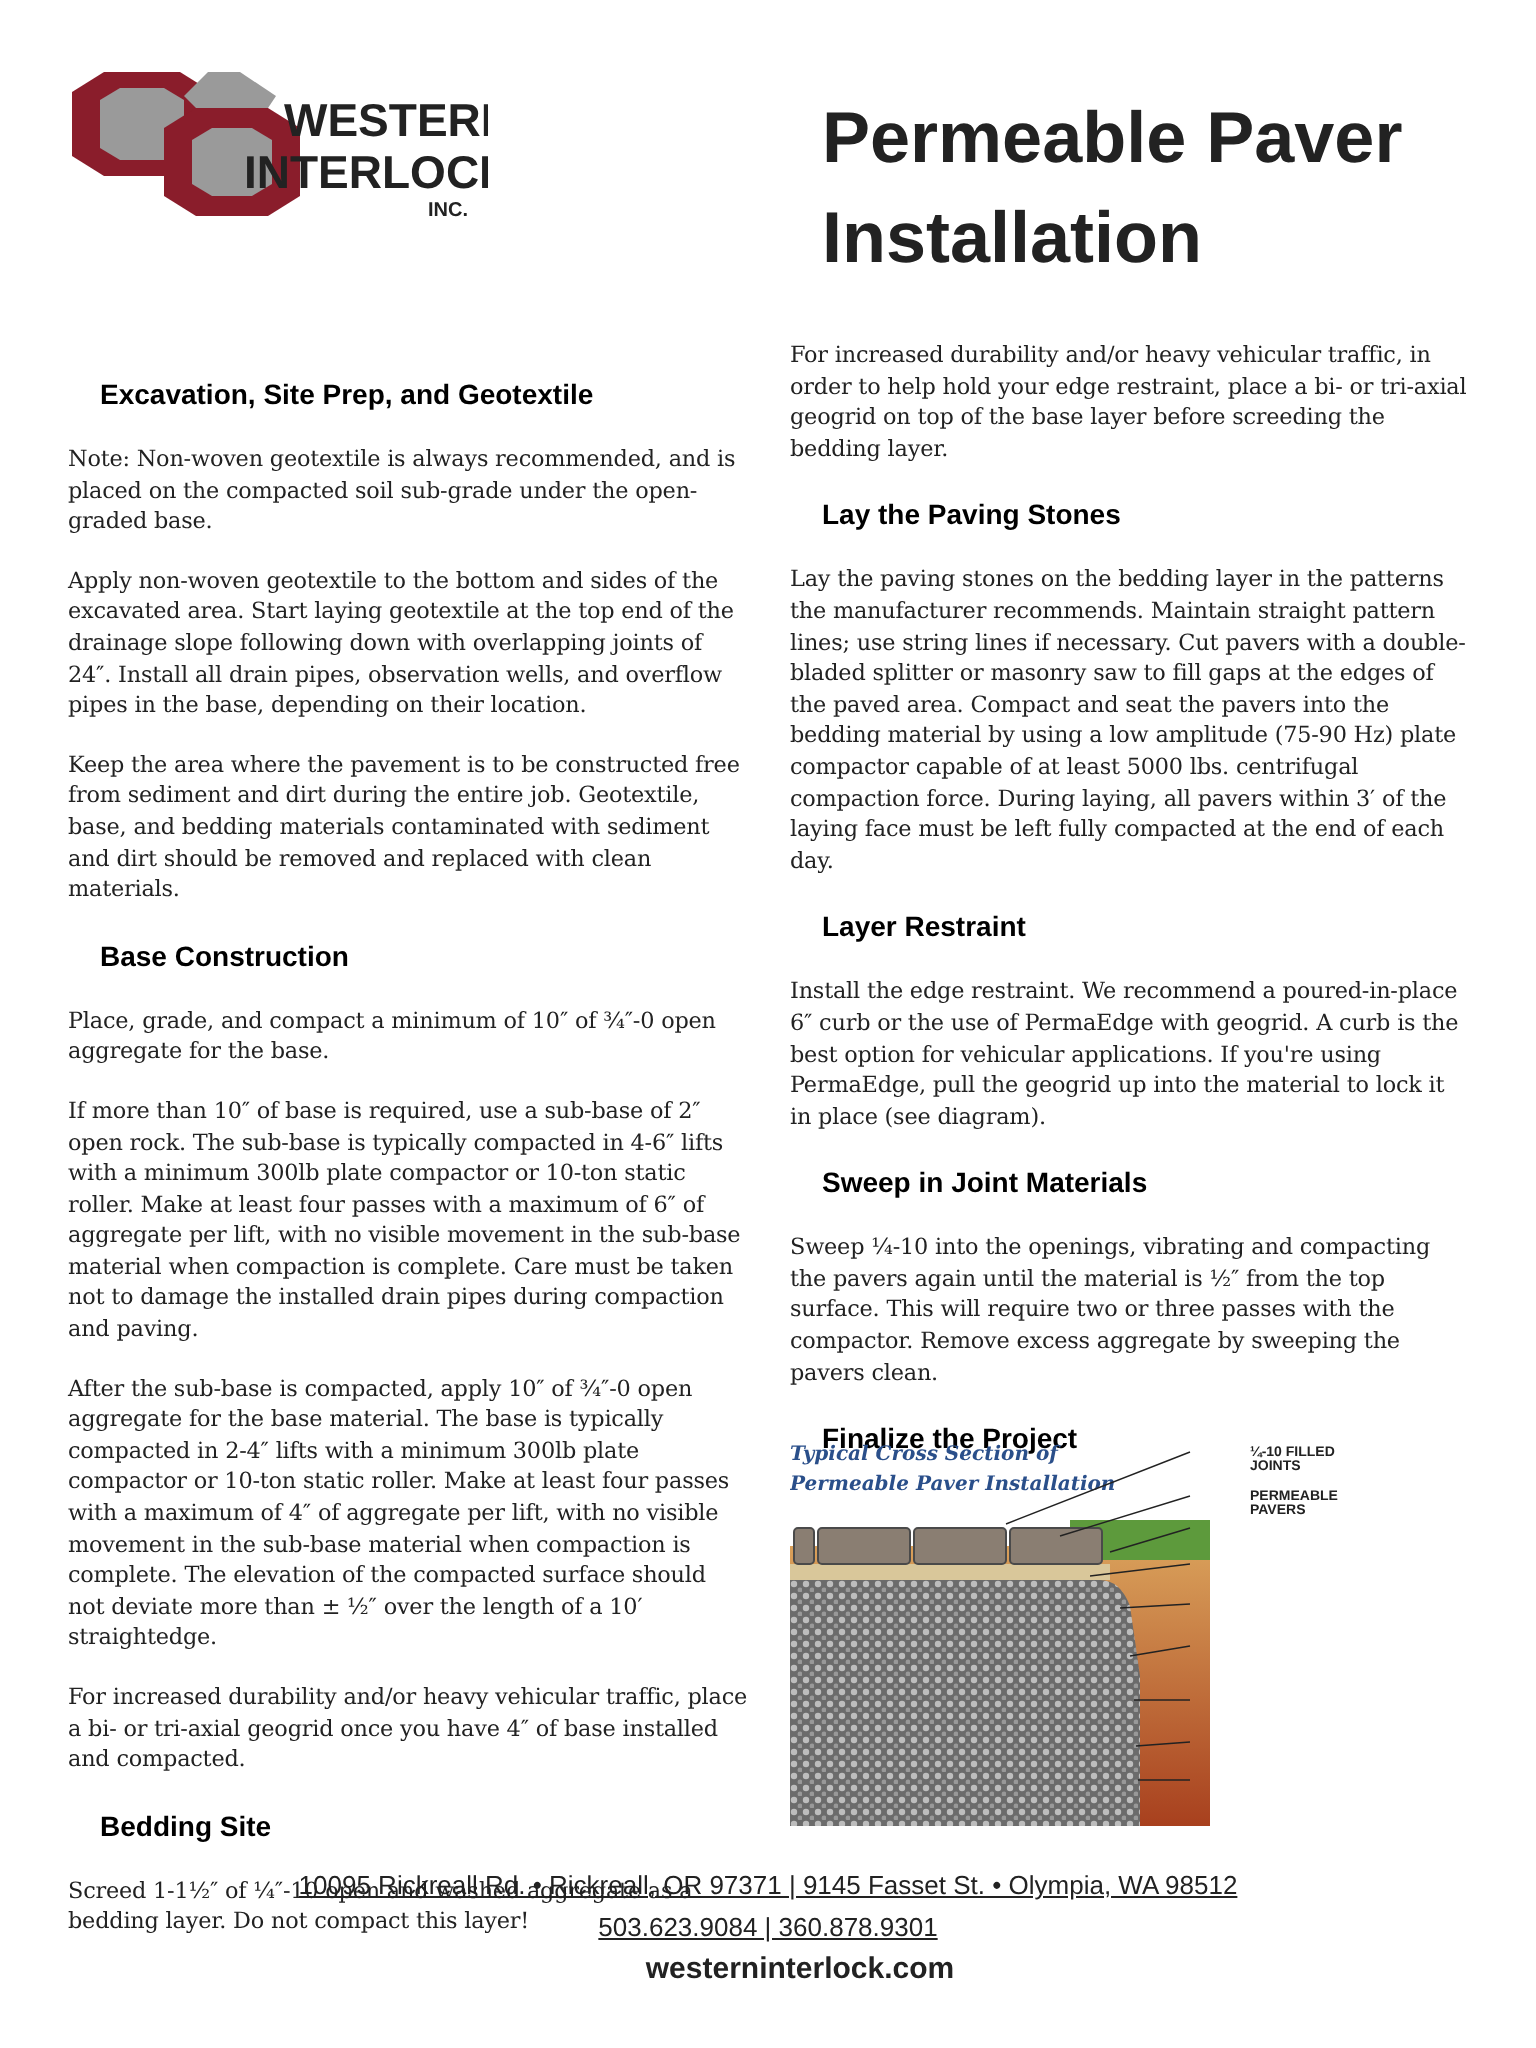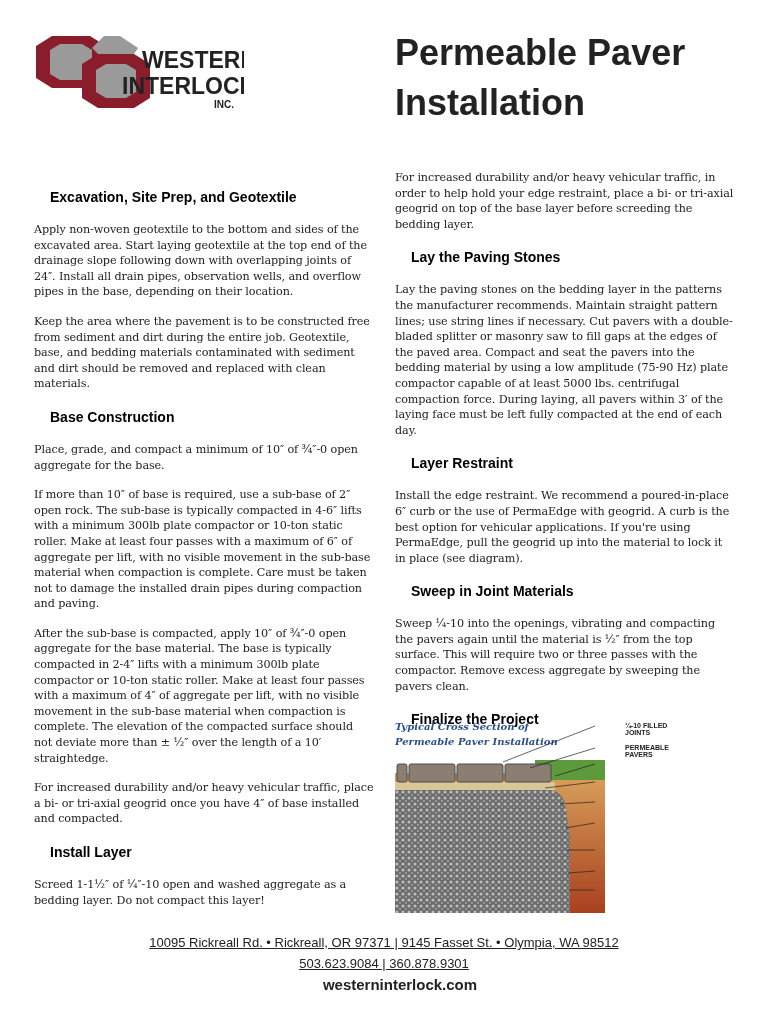--- a/index.html
+++ b/index.html
@@ -1,18 +1,18 @@
 <!DOCTYPE html>
 <html><head>
 <meta charset="utf-8">
 <style>
   html, body { margin:0; padding:0; }
   body { width:768px; height:1024px; background:#fff; position:relative; overflow:hidden; font-family:"DejaVu Serif", serif; color:#1a1a1a; }
   .logo { position:absolute; left:34px; top:34px; width:210px; height:84px; }
-  .title { position:absolute; left:395px; top:28px; font-family:"Liberation Sans", sans-serif; font-weight:700; font-size:36px; line-height:50px; color:#222; margin:0; }
+  .title { position:absolute; left:395px; top:28px; font-family:"Liberation Sans", sans-serif; font-weight:700; font-size:36px; line-height:50px; color:#222; margin:16px; }
   .col { position:absolute; top:172px; width:340px; }
   .col.left { left:34px; }
   .col.right { left:395px; width:340px; top:170px; }
   h2 { font-family:"Liberation Sans", sans-serif; font-weight:700; font-size:14px; margin:16px; line-height:18px; color:#000000; }
   p { font-size:11.2px; line-height:15.6px; margin:0 0 14px 0; color:#222; letter-spacing:-0.1px; }
   .diagram { position:absolute; left:395px; top:718px; width:290px; height:195px; }
   .footer { position:absolute; left:0; top:932px; width:768px; text-align:center; font-family:"Liberation Sans", sans-serif; color:#222; }
   .footer .line { font-size:13px; line-height:21px;text-decoration:underline; }
   .footer .web { font-weight:700; font-size:15px; line-height:22px;margin-left:32px; }
 </style>
@@ -32,28 +32,29 @@
   </svg>
 </div>
 
 <h1 class="title">
   <span>Permeable Paver</span><br>
   <span>Installation</span>
 </h1>
 
 <div class="col left">
   <h2>Excavation, Site Prep, and Geotextile</h2>
+  <p>Note: Non-woven geotextile is always recommended, and is placed on the compacted soil sub-grade under the open-graded base.</p>
   <p>Apply non-woven geotextile to the bottom and sides of the excavated area. Start laying geotextile at the top end of the drainage slope following down with overlapping joints of 24″. Install all drain pipes, observation wells, and overflow pipes in the base, depending on their location.</p>
   <p>Keep the area where the pavement is to be constructed free from sediment and dirt during the entire job. Geotextile, base, and bedding materials contaminated with sediment and dirt should be removed and replaced with clean materials.</p>
   <h2>Base Construction</h2>
   <p>Place, grade, and compact a minimum of 10″ of ¾″-0 open aggregate for the base.</p>
   <p>If more than 10″ of base is required, use a sub-base of 2″ open rock. The sub-base is typically compacted in 4-6″ lifts with a minimum 300lb plate compactor or 10-ton static roller. Make at least four passes with a maximum of 6″ of aggregate per lift, with no visible movement in the sub-base material when compaction is complete. Care must be taken not to damage the installed drain pipes during compaction and paving.</p>
   <p>After the sub-base is compacted, apply 10″ of ¾″-0 open aggregate for the base material. The base is typically compacted in 2-4″ lifts with a minimum 300lb plate compactor or 10-ton static roller. Make at least four passes with a maximum of 4″ of aggregate per lift, with no visible movement in the sub-base material when compaction is complete. The elevation of the compacted surface should not deviate more than ± ½″ over the length of a 10′ straightedge.</p>
   <p>For increased durability and/or heavy vehicular traffic, place a bi- or tri-axial geogrid once you have 4″ of base installed and compacted.</p>
-  <h2>Install Layer</h2>
+  <h2>Bedding Site</h2>
   <p>Screed 1-1½″ of ¼″-10 open and washed aggregate as a bedding layer. Do not compact this layer!</p>
 </div>
 
 <div class="col right">
   <p>For increased durability and/or heavy vehicular traffic, in order to help hold your edge restraint, place a bi- or tri-axial geogrid on top of the base layer before screeding the bedding layer.</p>
   <h2>Lay the Paving Stones</h2>
   <p>Lay the paving stones on the bedding layer in the patterns the manufacturer recommends. Maintain straight pattern lines; use string lines if necessary. Cut pavers with a double-bladed splitter or masonry saw to fill gaps at the edges of the paved area. Compact and seat the pavers into the bedding material by using a low amplitude (75-90 Hz) plate compactor capable of at least 5000 lbs. centrifugal compaction force. During laying, all pavers within 3′ of the laying face must be left fully compacted at the end of each day.</p>
   <h2>Layer Restraint</h2>
   <p>Install the edge restraint. We recommend a poured-in-place 6″ curb or the use of PermaEdge with geogrid. A curb is the best option for vehicular applications. If you're using PermaEdge, pull the geogrid up into the material to lock it in place (see diagram).</p>
   <h2>Sweep in Joint Materials</h2>

